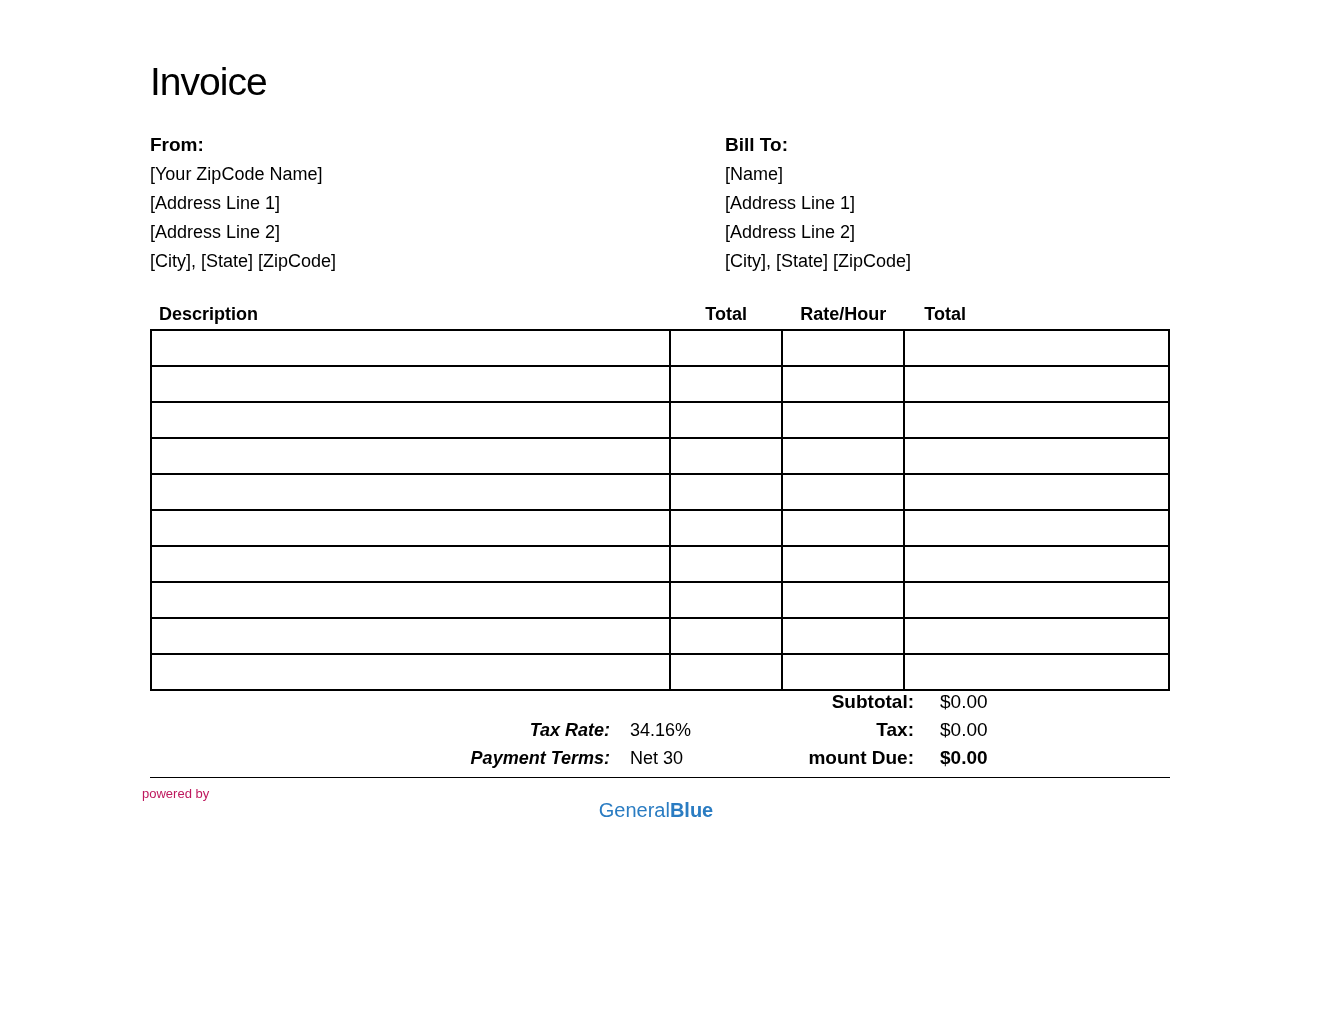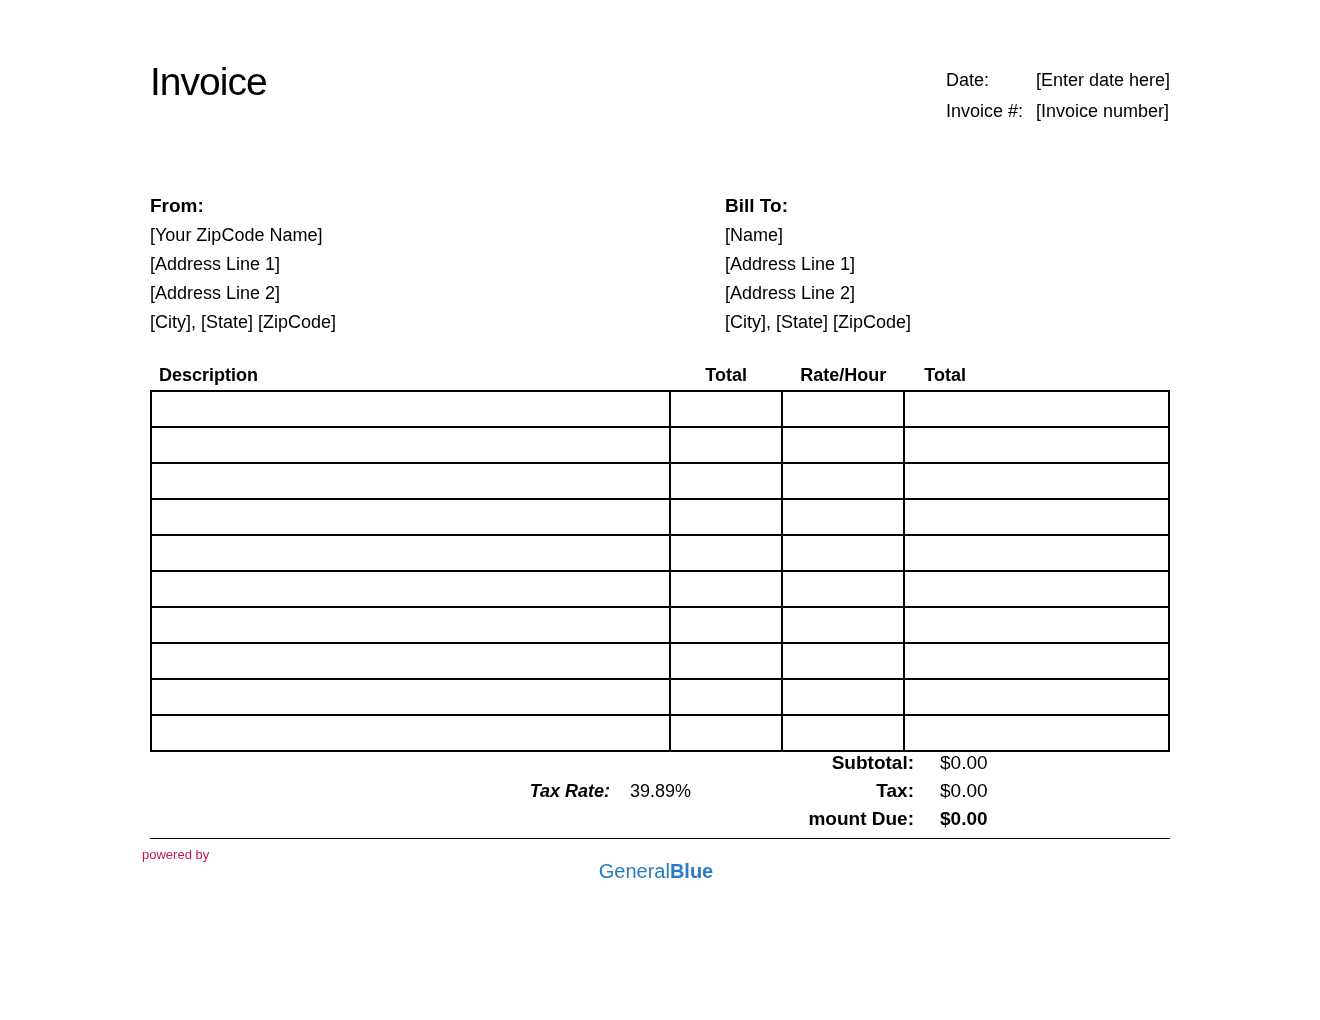--- a/index.html
+++ b/index.html
@@ -35,21 +35,20 @@
     }
     .meta-label {
       width: 90px;
     }
     .parties {
       display: flex;
       margin-bottom: 20px;
     }
     .party {
       flex: 1;
-      margin-top: 33px;
     }
     .party-right {
       padding-left: 130px;
     }
     .party-heading {
       font-weight: bold;
       font-size: 19px;
       margin-bottom: 8px;
     }
     .party-line {
@@ -146,30 +145,20 @@
     .combined-row .extra-side {
       display: flex;
       width: 585px;
     }
   </style>
 </head>
 <body>
 
 <div class="header-row">
   <h1 class="title">Invoice</h1>
-  <div class="meta">
-    <div class="meta-row">
-      <span class="meta-label">Date:</span>
-      <span>[Enter date here]</span>
-    </div>
-    <div class="meta-row">
-      <span class="meta-label">Invoice #:</span>
-      <span>[Invoice number]</span>
-    </div>
-  </div>
 </div>
 
 <div class="parties">
   <div class="party">
     <div class="party-heading">From:</div>
     <div class="party-line">[Your ZipCode Name]</div>
     <div class="party-line">[Address Line 1]</div>
     <div class="party-line">[Address Line 2]</div>
     <div class="party-line">[City], [State] [ZipCode]</div>
   </div>
@@ -259,29 +248,33 @@
   <div class="extra-side"></div>
   <div class="summary-row" style="flex:1;">
     <span class="summary-label">Subtotal:</span>
     <span class="summary-value">$0.00</span>
   </div>
 </div>
 
 <div class="combined-row">
   <div class="extra-side">
     <span class="extra-label">Tax Rate:</span>
-    <span class="extra-value">39.89%</span>
+    <span class="extra-value">34.16%</span>
   </div>
   <div class="summary-row" style="flex:1;">
     <span class="summary-label">Tax:</span>
     <span class="summary-value">$0.00</span>
   </div>
 </div>
 
 <div class="combined-row amount-due-row">
+  <div class="extra-side">
+    <span class="extra-label">Payment Terms:</span>
+    <span class="extra-value">Net 30</span>
+  </div>
   <div class="summary-row amount-due" style="flex:1; margin-bottom:4px;">
     <span class="summary-label">mount Due:</span>
     <span class="summary-value">$0.00</span>
   </div>
 </div>
 
 <div class="footer">
   <div class="powered-by">powered by</div>
   <div class="general-blue">
     <span>General</span><span class="bold">Blue</span>

